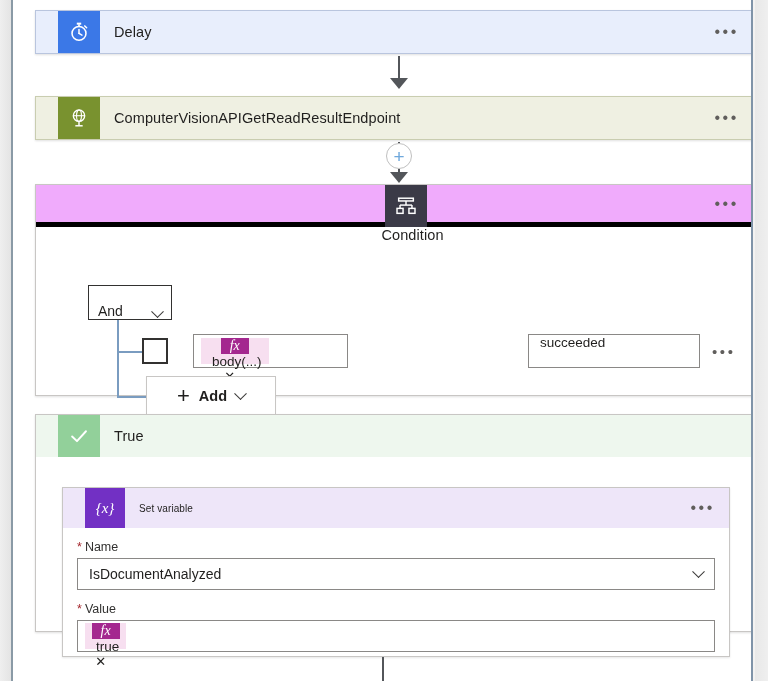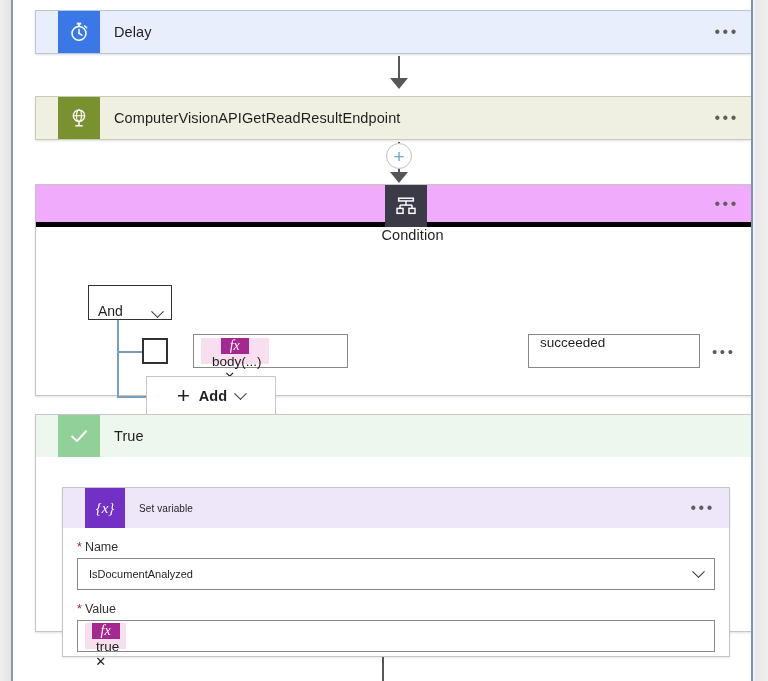--- a/index.html
+++ b/index.html
@@ -173,21 +173,21 @@
   #setvar .card-title { font-size: 10px; }
 
   .field-label {
     font-size: 12.5px; color: #323130; margin: 12px 0 4px 14px;
   }
   .req { color: #a4262c; margin-right: 3px; }
   .sv-select {
     margin: 0 14px; height: 32px;
     border: 1px solid #8a8886; background: #fff;
     display: flex; align-items: center; padding: 0 11px;
-    font-size: 11px; color: #201f1e;
+    font-size: 14px; color: #201f1e;
   }
   .sv-select .chev { margin-left: auto; }
   .sv-token-field {
     margin: 0 14px; height: 32px;
     border: 1px solid #8a8886; background: #fff;
     display: flex; align-items: center; padding-left: 7px;
   }
 
   
   .arrow-line {

